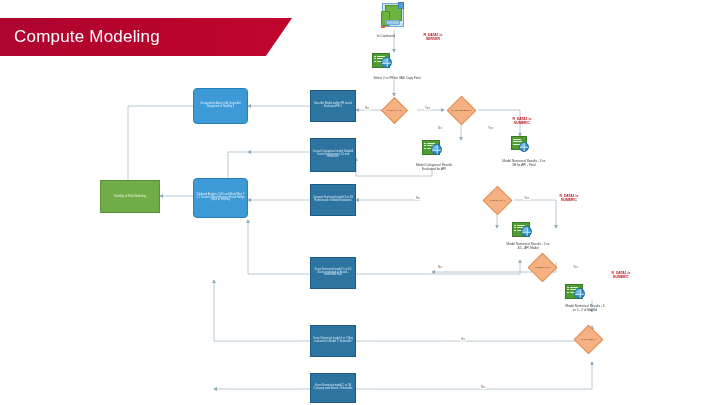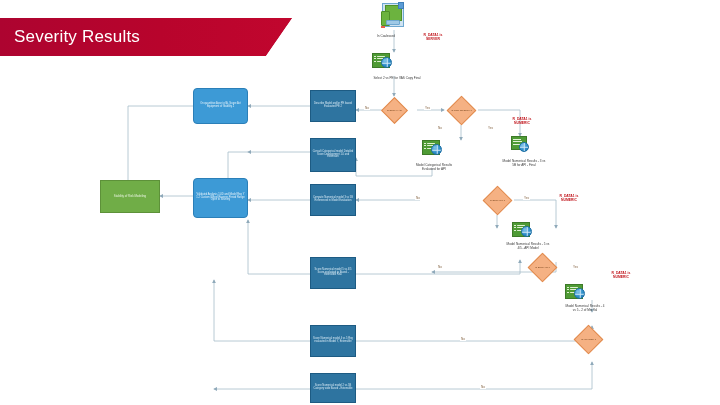--- a/index.html
+++ b/index.html
@@ -155,21 +155,21 @@
     content:"";position:absolute;left:0;top:50%;width:100%;height:.5px;background:#cfe8f7;transform:translateY(-50%);
   }
 </style>
 </head>
 <body>
 
 <div id="slide">
 
   <div id="banner">
     <div id="banner-inner"></div>
-    <div id="banner-title">Severity Results</div>
+    <div id="banner-title">Compute Modeling</div>
   </div>
 
   <div id="diagram">
 
     <svg id="wires" viewBox="0 0 720 405" preserveAspectRatio="none">
       <defs>
         <marker id="ar" markerWidth="5" markerHeight="5" refX="4" refY="2.5" orient="auto">
           <path d="M0,0 L5,2.5 L0,5 z" fill="#8fa9ba"></path>
         </marker>
       </defs>

